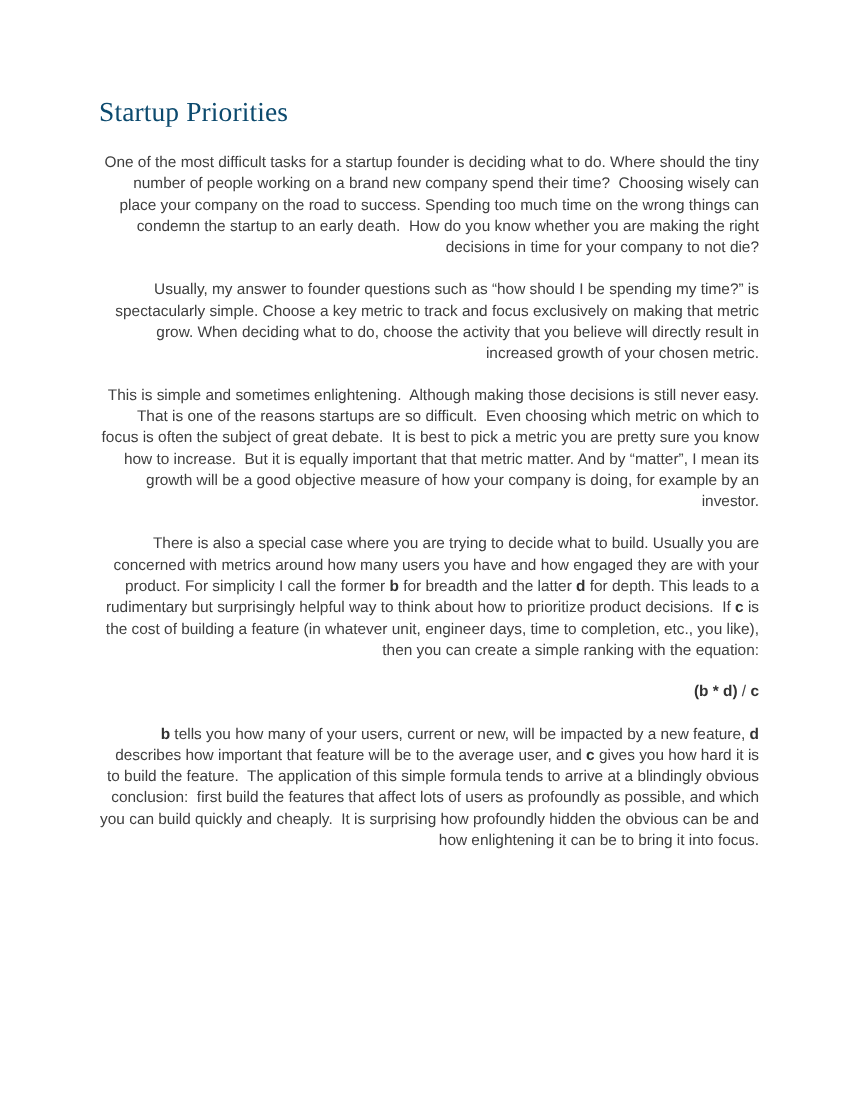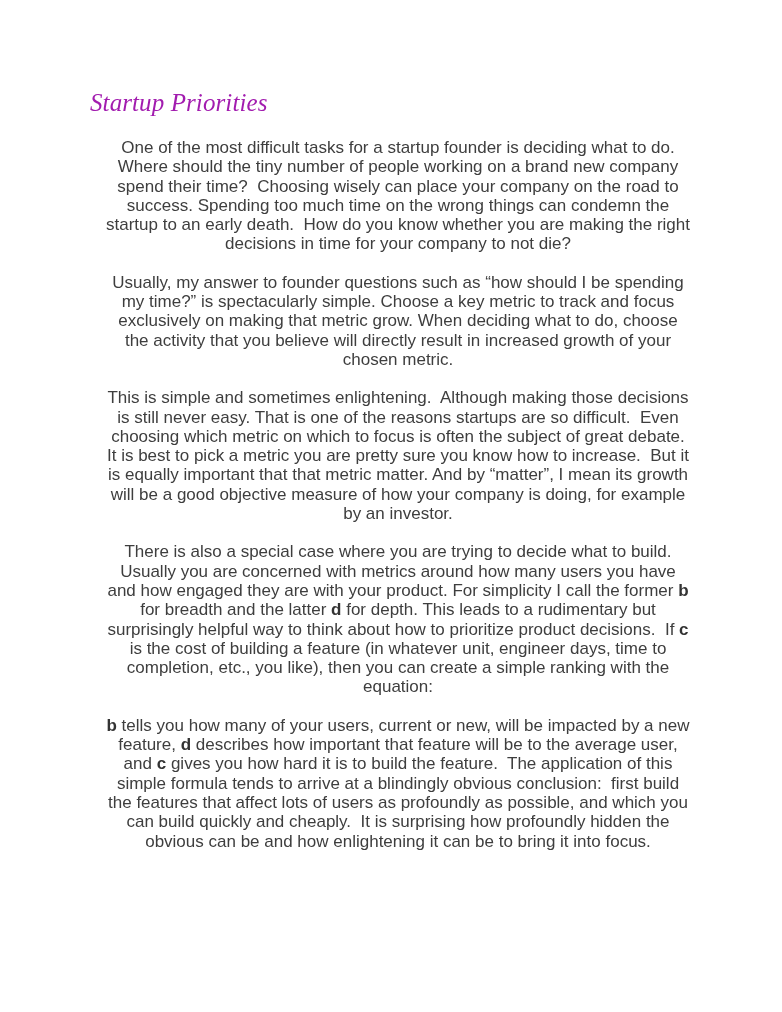--- a/index.html
+++ b/index.html
@@ -26,32 +26,31 @@
     position: absolute;
     left: 90px;
     top: 88px;
     width: 600px;
   }
   .doc-title {
     font-family: "Liberation Serif", "DejaVu Serif", serif;
     font-size: 25px;
     font-weight: 400;
     line-height: 30px;
-    color: #a21caf;
+    color: #0c4a6e;
     margin: 0 0 20px 0;
     letter-spacing: 0.1px;
-    font-style: italic;
   }
   .para {
     font-family: "Liberation Sans", sans-serif;
-    font-size: 17px;
+    font-size: 14px;
     line-height: 19.3px;
     color: #3e3e3e;
-    margin: 0 0 19px 16px;
-    text-align: center;
+    margin: 0 0 19px 0;
+    text-align: right;
     white-space: pre-wrap;
   }
   .para.equation {
     font-weight: 700;
     margin-bottom: 19px;
   }
   .para b,
   .para strong {
     font-weight: 700;
     color: #333333;
@@ -69,18 +68,19 @@
     <h1 class="doc-title">Startup Priorities</h1>
 
     <p class="para">One of the most difficult tasks for a startup founder is deciding what to do. Where should the tiny number of people working on a brand new company spend their time?  Choosing wisely can place your company on the road to success. Spending too much time on the wrong things can condemn the startup to an early death.  How do you know whether you are making the right decisions in time for your company to not die?</p>
 
     <p class="para">Usually, my answer to founder questions such as “how should I be spending my time?” is spectacularly simple. Choose a key metric to track and focus exclusively on making that metric grow. When deciding what to do, choose the activity that you believe will directly result in increased growth of your chosen metric.</p>
 
     <p class="para">This is simple and sometimes enlightening.  Although making those decisions is still never easy. That is one of the reasons startups are so difficult.  Even choosing which metric on which to focus is often the subject of great debate.  It is best to pick a metric you are pretty sure you know how to increase.  But it is equally important that that metric matter. And by “matter”, I mean its growth will be a good objective measure of how your company is doing, for example by an investor.</p>
 
     <p class="para"><span>There is also a special case where you are trying to decide what to build. Usually you are concerned with metrics around how many users you have and how engaged they are with your product. For simplicity I call the former </span><b>b</b><span> for breadth and the latter </span><b>d</b><span> for depth. This leads to a rudimentary but surprisingly helpful way to think about how to prioritize product decisions.  If </span><b>c</b><span> is the cost of building a feature (in whatever unit, engineer days, time to completion, etc., you like), then you can create a simple ranking with the equation:</span></p>
 
+    <p class="para equation"><b>(b * d)</b><span class="reg"> / </span><b>c</b></p>
 
     <p class="para"><b>b</b><span> tells you how many of your users, current or new, will be impacted by a new feature, </span><b>d</b><span> describes how important that feature will be to the average user, and </span><b>c</b><span> gives you how hard it is to build the feature.  The application of this simple formula tends to arrive at a blindingly obvious conclusion:  first build the features that affect lots of users as profoundly as possible, and which you can build quickly and cheaply.  It is surprising how profoundly hidden the obvious can be and how enlightening it can be to bring it into focus.</span></p>
 
 
   </div>
 </div>
 
 </body></html>

